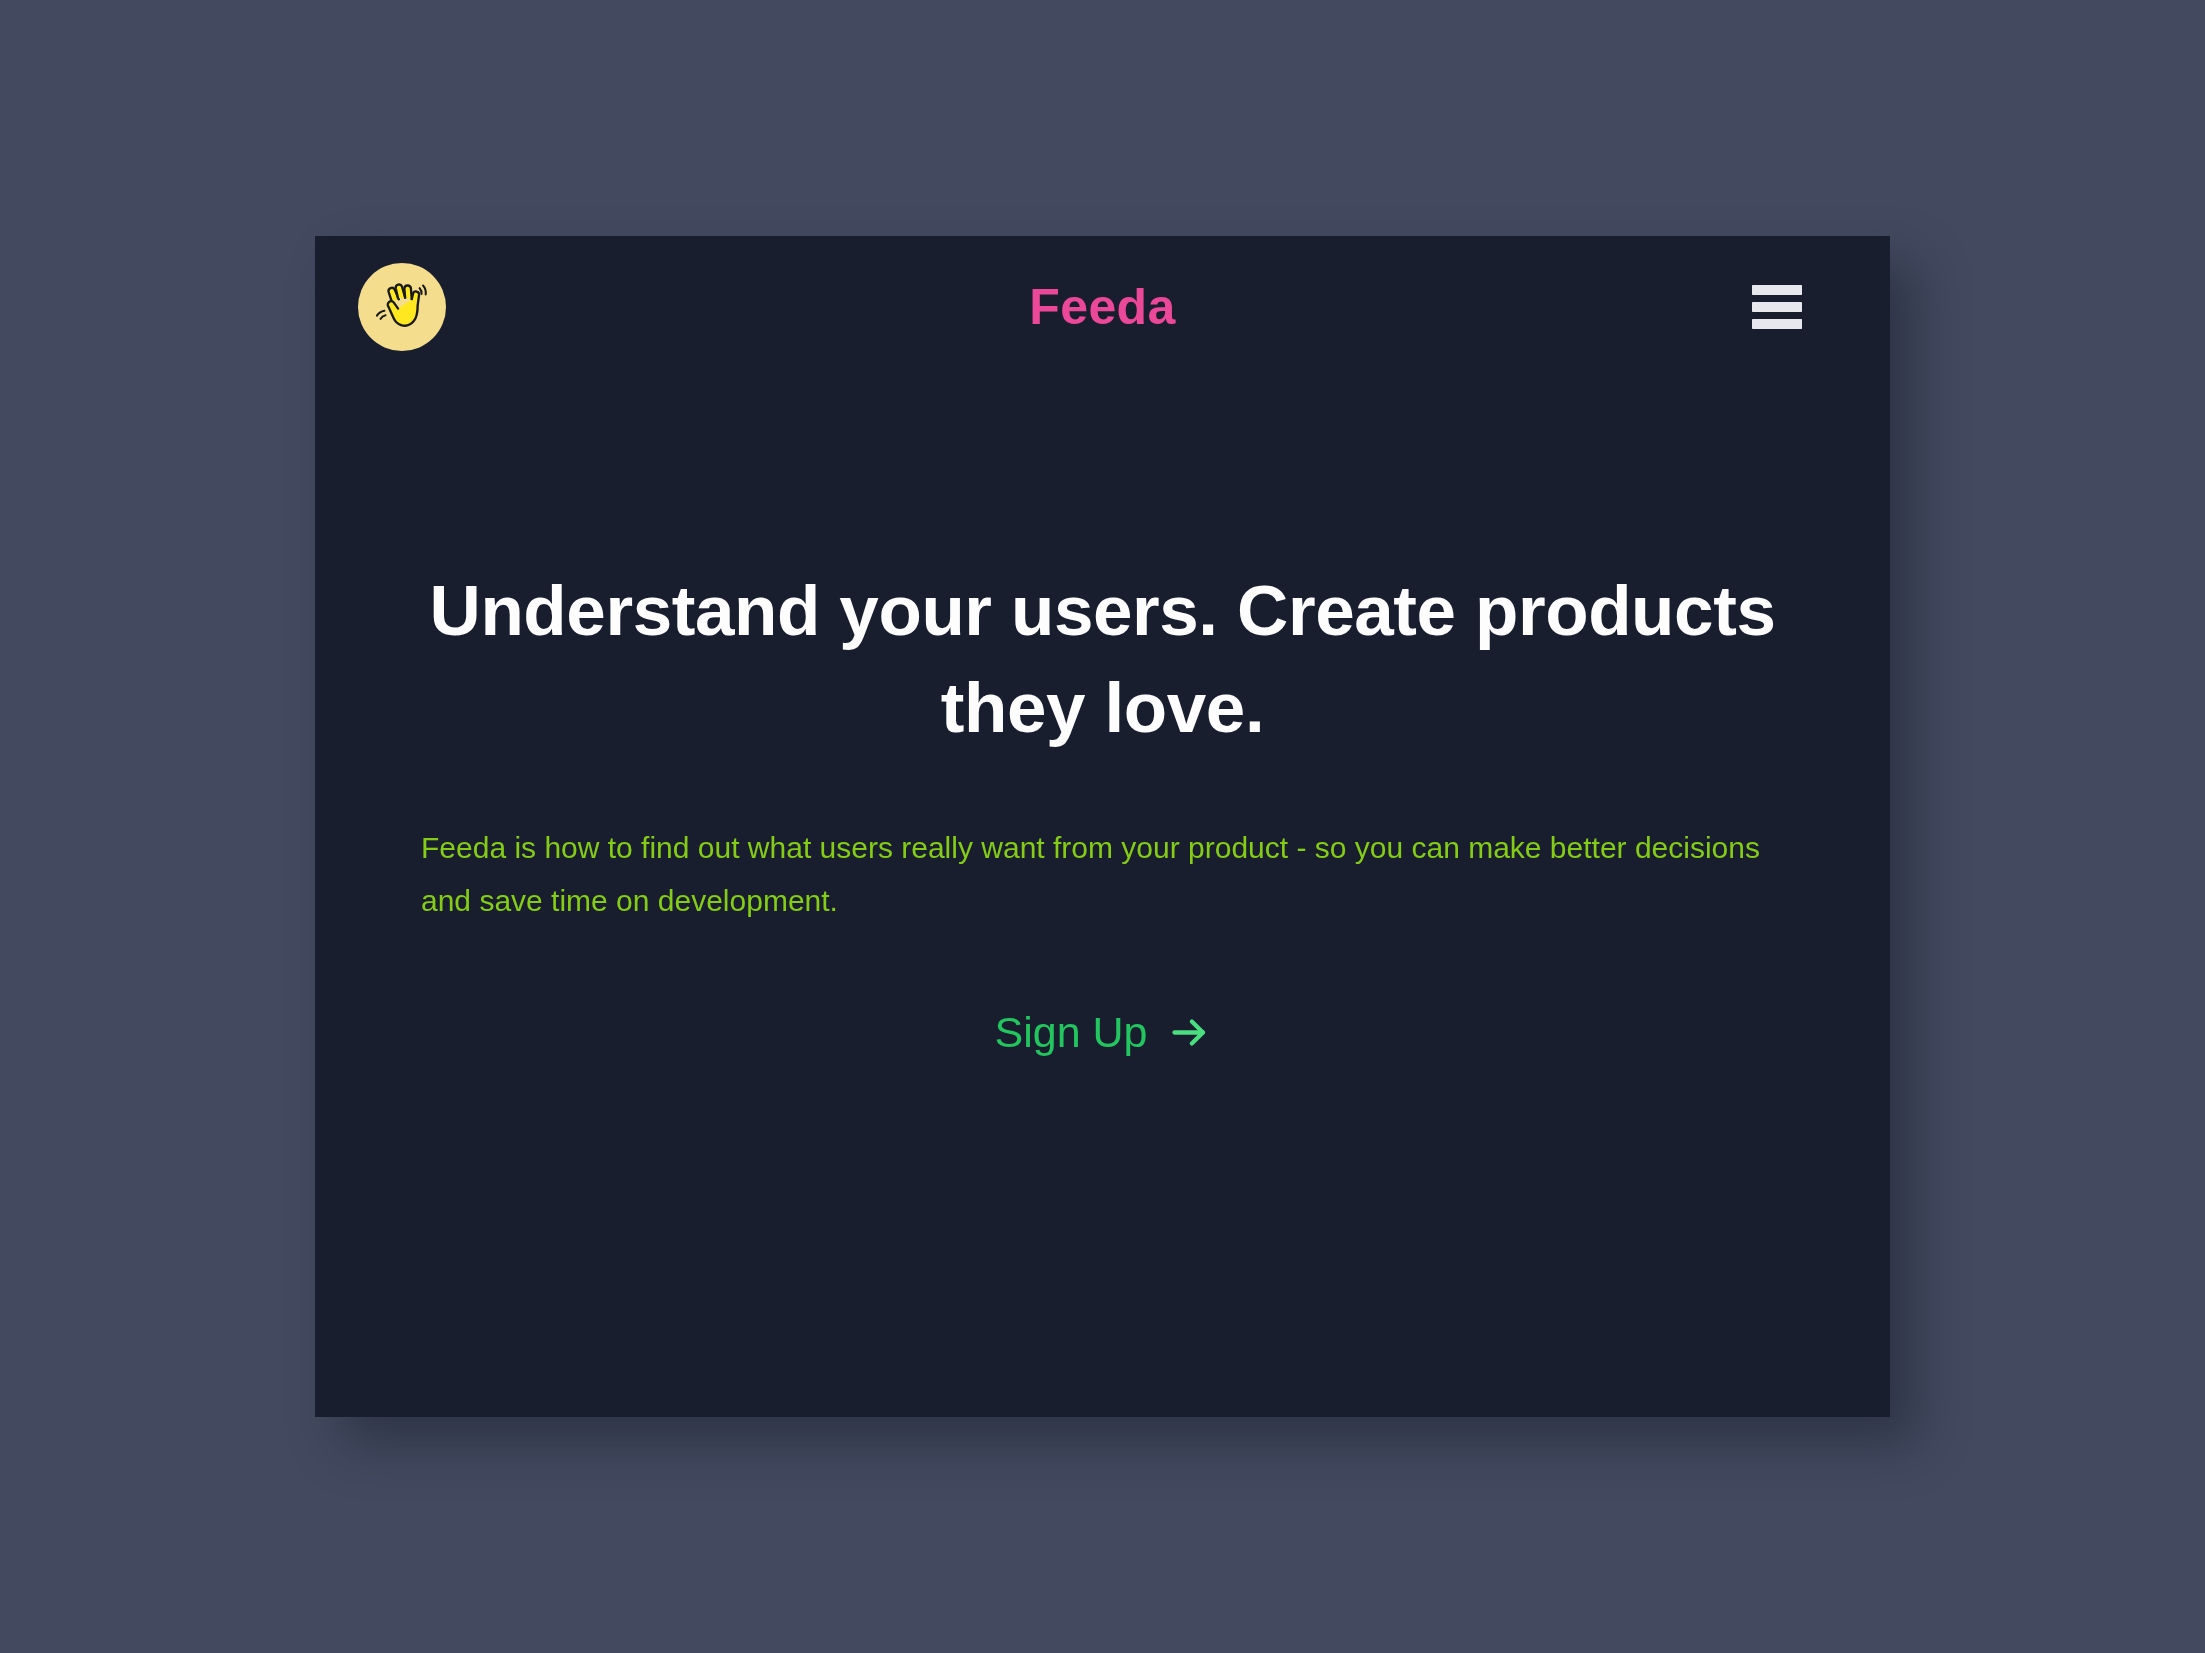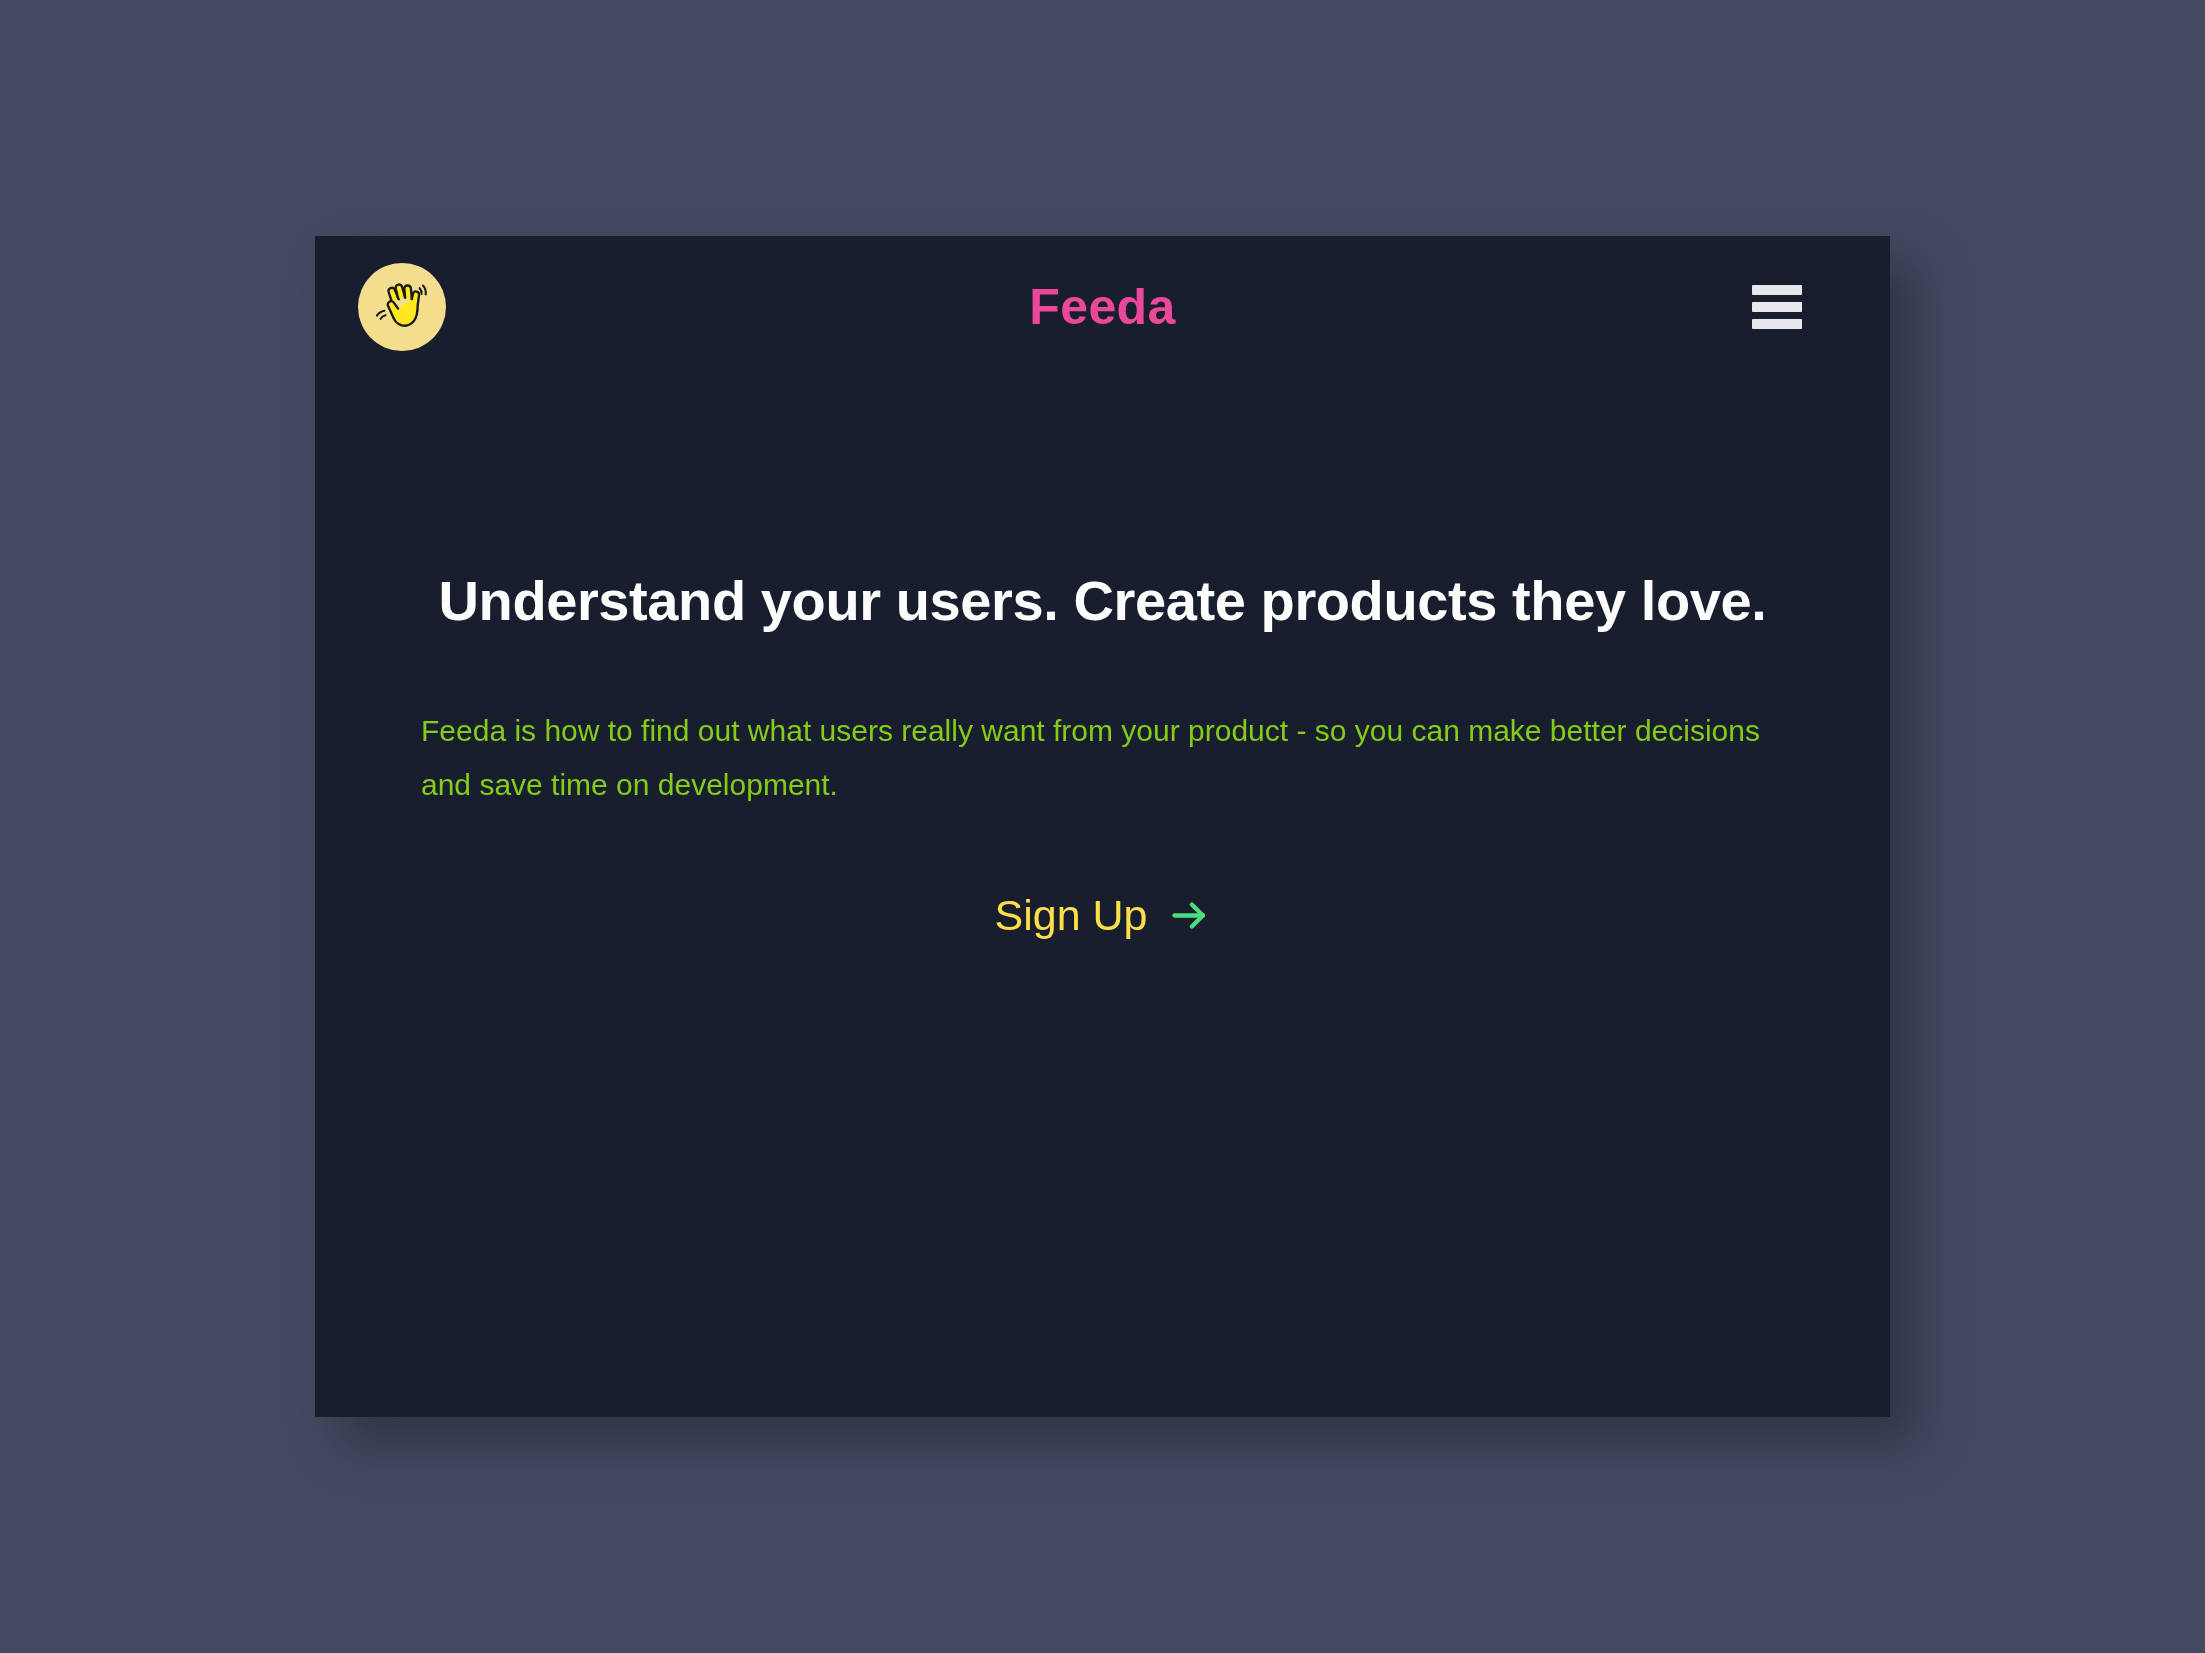--- a/index.html
+++ b/index.html
@@ -92,21 +92,21 @@
     padding: 0 95px;
     box-sizing: border-box;
   }
 
   .headline {
     margin: 0;
     padding-top: 185px;
     width: 1410px;
     text-align: center;
     color: #fdfdfe;
-    font-size: 56px;
+    font-size: 71px;
     font-weight: bold;
     line-height: 1.36;
     letter-spacing: -0.4px;
   }
 
   .subtitle {
     margin: 0;
     padding-top: 65px;
     width: 1363px;
     text-align: left;
@@ -119,21 +119,21 @@
   .cta-wrap {
     padding-top: 83px;
     display: flex;
     justify-content: center;
     width: 100%;
   }
   .cta {
     display: inline-flex;
     align-items: center;
     gap: 22px;
-    color: #fde047;
+    color: #22c55e;
     font-size: 43px;
     font-weight: normal;
     text-decoration: none;
     cursor: pointer;
     line-height: 1;
   }
   .cta .arrow { display: inline-flex; align-items: center; }
 </style>
 </head>
 <body>

